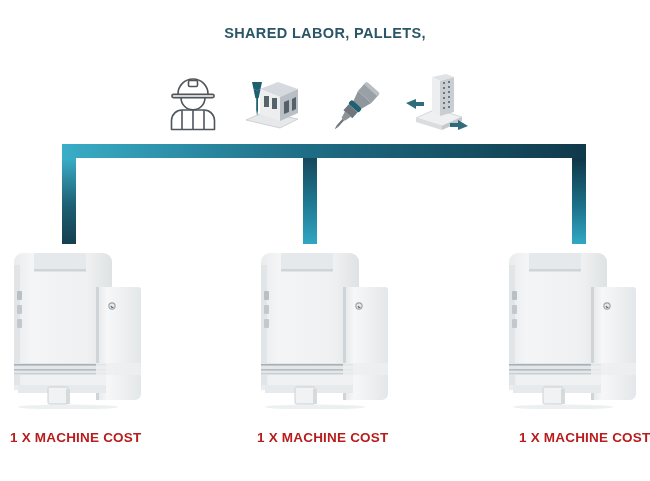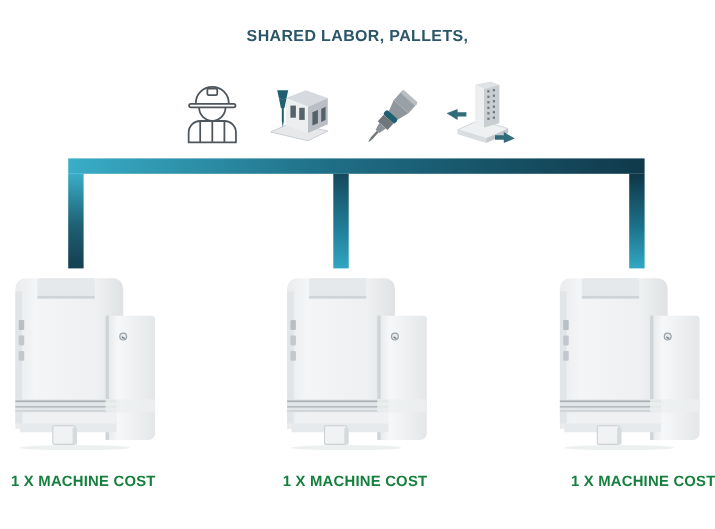--- a/index.html
+++ b/index.html
@@ -70,21 +70,21 @@
     height: 172px;
   }
   #machine-1 { left: 8px;   top: 237px; }
   #machine-2 { left: 255px; top: 237px; }
   #machine-3 { left: 503px; top: 237px; }
 
   
   .cost-label {
     position: absolute;
     top: 430px;
-    color: #15803d;
+    color: #b91c1c;
     font-weight: bold;
     font-size: 13.5px;
     letter-spacing: 0.2px;
     white-space: nowrap;
     font-stretch: condensed;
   }
   #cost-label-1 { left: 10px; }
   #cost-label-2 { left: 257px; }
   #cost-label-3 { left: 519px; }
 </style>

